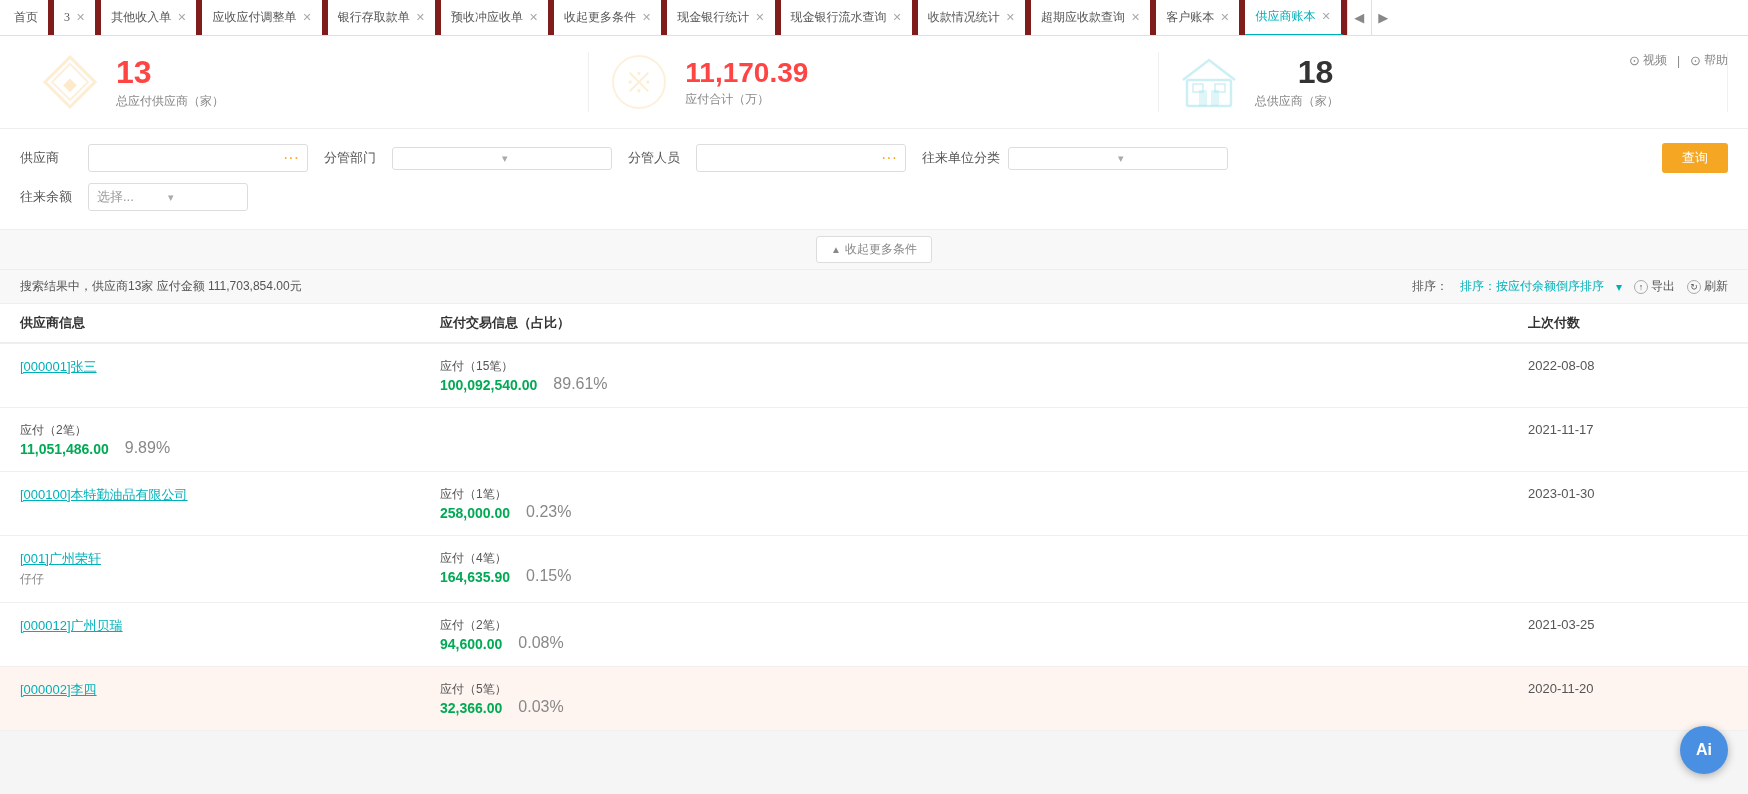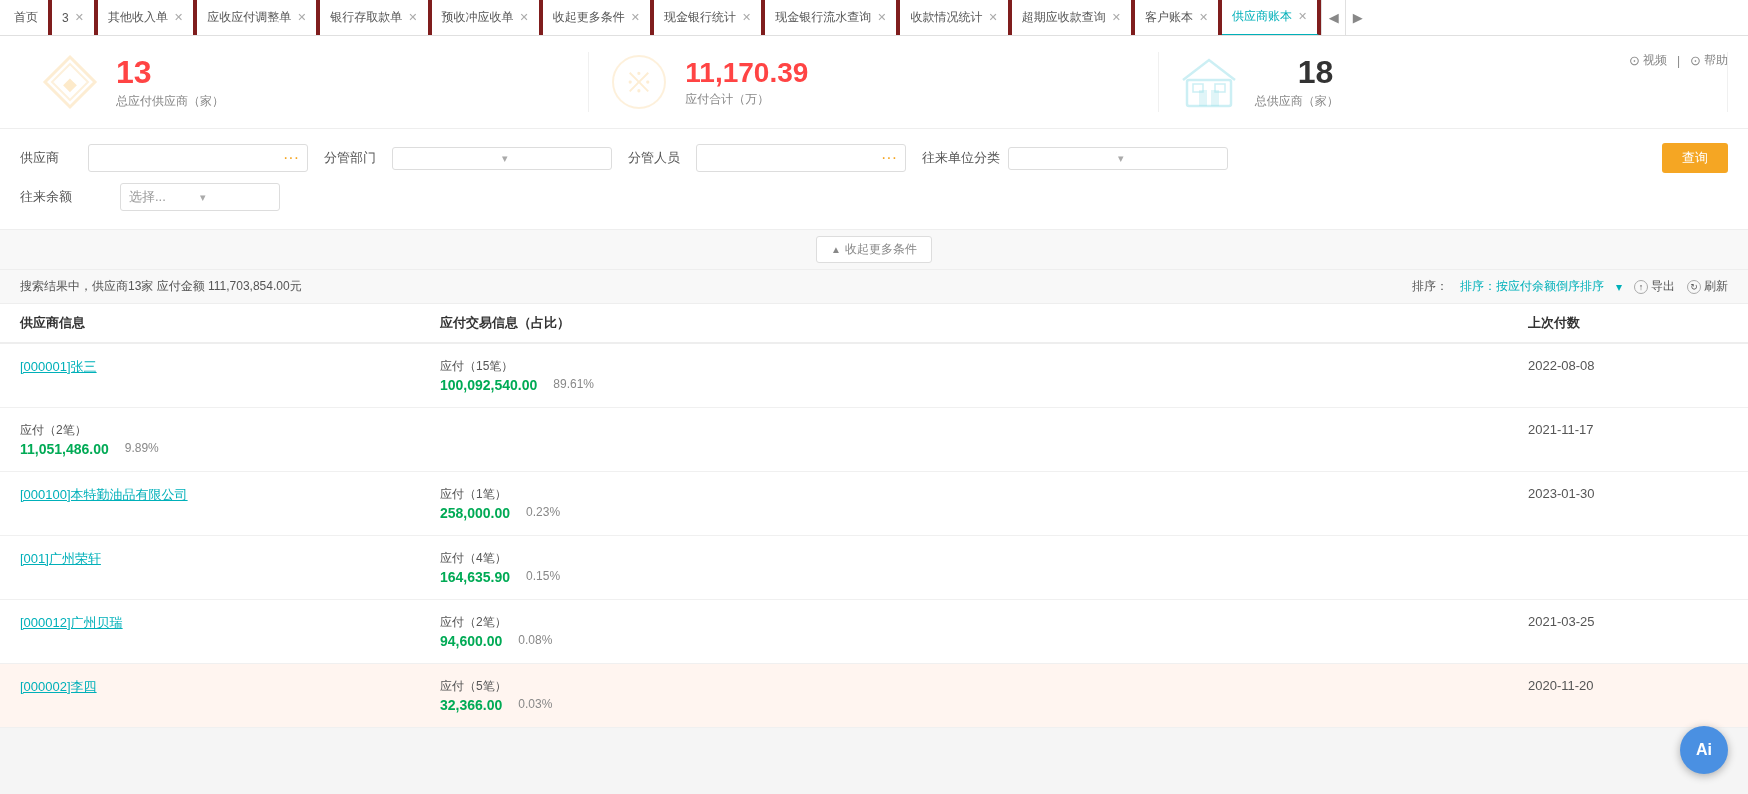--- a/index.html
+++ b/index.html
@@ -5,22 +5,23 @@
     * { margin: 0; padding: 0; box-sizing: border-box; }
     body { font-family: "Microsoft YaHei", Arial, sans-serif; font-size: 13px; background: #f5f5f5; color: #333; width: 1748px; overflow-x: hidden; }
 
     
     .nav-bar {
       display: flex; align-items: center; background: #fff; border-bottom: 1px solid #e0e0e0;
       height: 36px; padding: 0 4px; overflow: hidden; white-space: nowrap;
     }
     .nav-tab {
       display: inline-flex; align-items: center; padding: 8px 10px; height: 36px;
-      border-right: 4px solid #7f1d1d; cursor: pointer; font-size: 12px; color: #555;
+      border-right: 6px solid #7f1d1d; cursor: pointer; font-size: 12px; color: #555;
       flex-shrink: 0;
+      font-family: Liberation Serif, serif;
     }
     .nav-tab.active { color: #00b0b9; border-bottom: 2px solid #00b0b9; }
     .nav-tab .close-icon { margin-left: 6px; color: #aaa; font-size: 11px; cursor: pointer; }
     .nav-arrow { width: 24px; height: 36px; display: flex; align-items: center; justify-content: center; cursor: pointer; color: #888; border-left: 1px solid #e0e0e0; flex-shrink: 0; }
 
     
     .header-stats {
       display: flex; background: #fff; padding: 16px 20px; border-bottom: 1px solid #eee;
       position: relative;
     }
@@ -101,21 +102,21 @@
       display: flex; padding: 14px 20px; border-bottom: 1px solid #f0f0f0;
       background: #fff; align-items: flex-start;
     }
     .table-row.highlighted { background: #fff5f0; }
 
     .supplier-name { color: #00b0b9; font-size: 13px; cursor: pointer; text-decoration: underline; }
     .supplier-contact { font-size: 12px; color: #888; margin-top: 3px; }
 
     .trans-label { font-size: 12px; color: #555; }
     .trans-amount { font-size: 14px; color: #00aa55; font-weight: bold; margin-top: 2px; cursor: pointer; }
-    .trans-percent { font-size: 12px; color: #888; margin-left: 16px; }
+    .trans-percent { font-size: 16px; color: #888; margin-left: 16px; }
     .trans-row { display: flex; align-items: center; }
 
     .last-pay-date { font-size: 13px; color: #555; }
 
     
     .table-scroll { max-height: 460px; overflow-y: auto; }
     .table-scroll::-webkit-scrollbar { width: 6px; }
     .table-scroll::-webkit-scrollbar-thumb { background: #ccc; border-radius: 3px; }
   </style>
 </head>
@@ -270,21 +271,21 @@
         <span class="arrow">▾</span>
       </div>
     </div>
 
     <button class="query-btn">查询</button>
   </div>
 
   <div class="search-row">
     <div class="search-field">
       <label>往来余额</label>
-      <div class="select-wrap" style="min-width:160px;margin-left:32px;">
+      <div class="select-wrap" style="min-width:160px;">
         <span>选择...</span>
         <span class="arrow">▾</span>
       </div>
     </div>
   </div>
 </div>
 
 <div class="collapse-row">
   <button class="collapse-btn">
     <span class="up-arrow">▲</span>
@@ -359,20 +360,21 @@
         </div>
       </div>
       <div class="col-last-pay">
         <span class="last-pay-date">2023-01-30</span>
       </div>
     </div>
 
     <div class="table-row">
       <div class="col-supplier">
         <div class="supplier-name">[001]广州荣轩</div>
+        <div class="supplier-contact">仔仔</div>
       </div>
       <div class="col-transaction">
         <div class="trans-label">应付（4笔）</div>
         <div class="trans-row">
           <span class="trans-amount">164,635.90</span>
           <span class="trans-percent">0.15%</span>
         </div>
       </div>
       <div class="col-last-pay">
         <span class="last-pay-date"></span>

